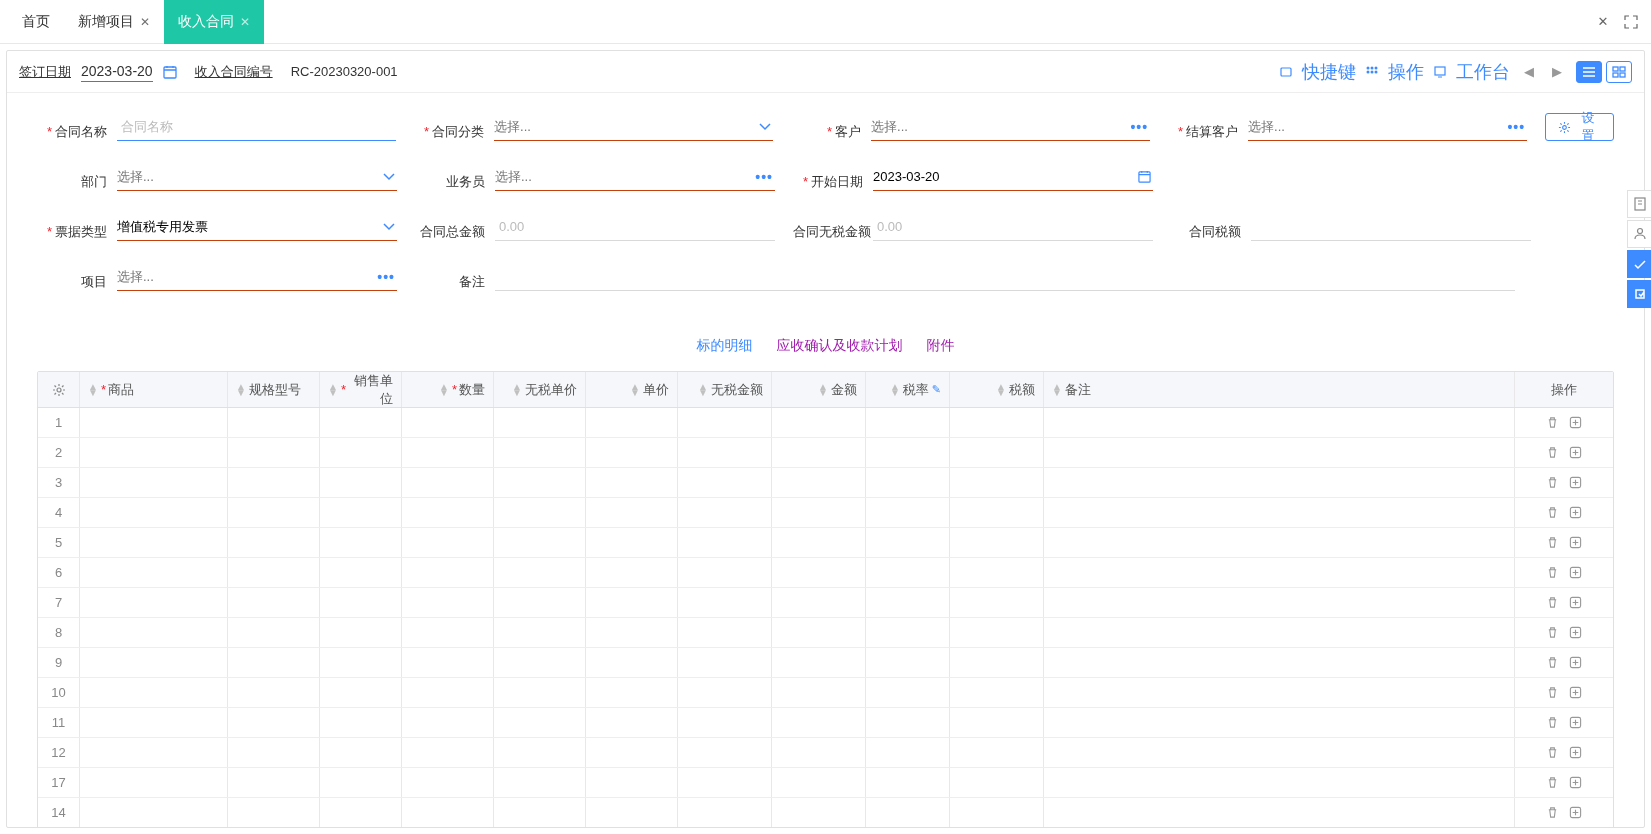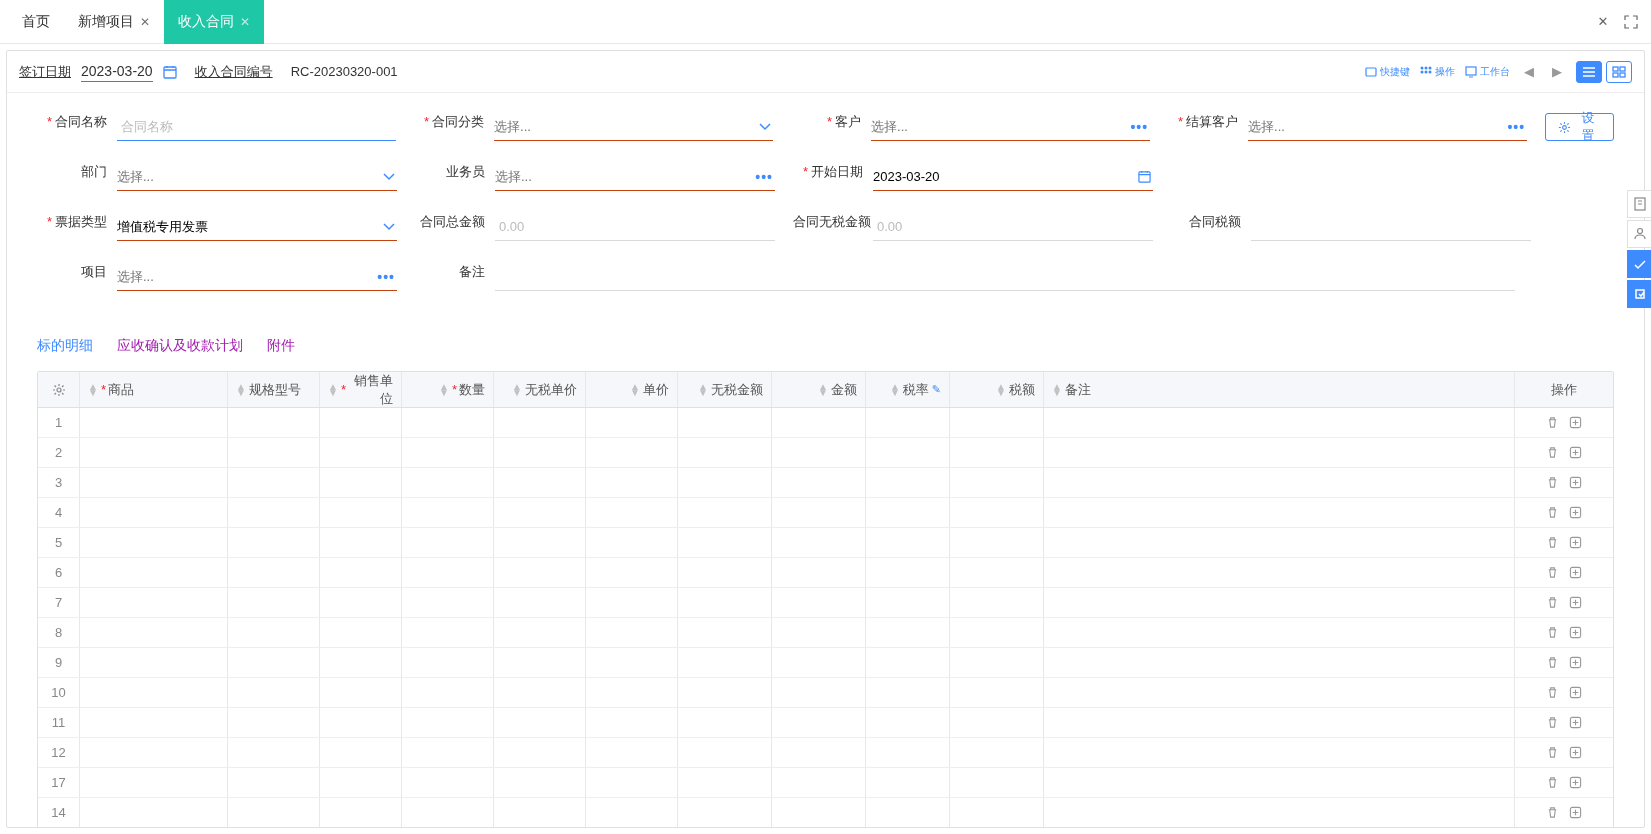--- a/index.html
+++ b/index.html
@@ -18,44 +18,44 @@
 .main-wrap { flex: 1; padding: 6px; overflow: hidden; }
 .main-card { border: 1px solid #e0e0e0; border-radius: 2px; height: 100%; display: flex; flex-direction: column; overflow: hidden; }
 
 
 .toolbar { height: 42px; display: flex; align-items: center; padding: 0 12px; gap: 10px; border-bottom: 1px solid #eee; }
 .toolbar .label { font-size: 13px; color: #333; text-decoration: underline; }
 .toolbar .date-val { font-size: 14px; color: #333; border-bottom: 1px solid #1e88e5; padding: 2px 0; }
 .toolbar .cal-icon { color: #3d8bff; cursor: pointer; }
 .toolbar .contract-no { font-size: 13px; color: #333; margin-left: 8px; }
 .toolbar-right { margin-left: auto; display: flex; align-items: center; gap: 10px; }
-.toolbar-right .link { color: #3d8bff; cursor: pointer; font-size: 10px; display: flex; align-items: center; gap: 3px; }
+.toolbar-right .link { color: #3d8bff; cursor: pointer; font-size: 18px; display: flex; align-items: center; gap: 10px; }
 .toolbar-right .nav-arrow { width: 18px; height: 18px; display:flex; align-items:center; justify-content:center; color:#999; cursor:pointer; }
 .view-toggle { display: flex; gap: 4px; }
 .view-btn { width: 26px; height: 22px; border: 1px solid #3d8bff; border-radius: 3px; display: flex; align-items: center; justify-content: center; cursor: pointer; color: #3d8bff; }
 .view-btn.active { background: #3d8bff; color: #fff; }
 
 
 .form-area { padding: 20px 30px 10px; }
 .form-row { display: flex; gap: 0; margin-bottom: 22px; }
-.form-item { display: flex; align-items: flex-start; width: 360px; margin-right: 18px; }
+.form-item { display: flex; align-items: flex-end; width: 360px; margin-right: 18px; }
 .form-item .flabel { width: 80px; text-align: right; font-size: 13px; color: #333; padding-right: 10px; white-space: nowrap; }
 .form-item .flabel .req { color: #f5222d; margin-right: 3px; }
 .form-item .finput { flex: 1; height: 28px; border: none; border-bottom: 1px solid #d9d9d9; font-size: 13px; padding: 0 4px; outline: none; background: transparent; color: #333; position: relative; }
 .form-item .finput::placeholder { color: #bbb; }
 .form-item .finput.highlight { border-bottom-color: #3d8bff; }
 .form-item .select-wrap { flex: 1; position: relative; display: flex; align-items: center; border-bottom: 1px solid #c2410c; height: 28px; }
 .form-item .select-wrap input { border: none; outline: none; width: 100%; font-size: 13px; background: transparent; }
 .form-item .select-wrap .suffix { position: absolute; right: 2px; color: #3d8bff; cursor: pointer; font-size: 14px; }
 .form-item .select-wrap .suffix.dots { color: #3d8bff; font-weight: bold; letter-spacing: 1px; }
 
 .settings-btn { margin-left: auto; height: 28px; padding: 0 12px; border: 1px solid #3d8bff; color: #3d8bff; background: #fff; border-radius: 3px; cursor: pointer; display: flex; align-items: center; gap: 4px; font-size: 13px; }
 
 
-.detail-tabs { display: flex; gap: 24px; padding: 0 30px; border-bottom: none; margin-top: 6px; }
+.detail-tabs { display: flex; gap: 24px; padding: 0 30px; border-bottom: none; margin-top: 6px; justify-content: center; }
 .detail-tab { padding: 8px 0; cursor: pointer; font-size: 14px; color: #a21caf; }
 .detail-tab.active { color: #3d8bff; font-weight: 500; }
 
 
 .table-wrap { flex: 1; padding: 8px 30px 0; overflow: hidden; position: relative; }
 .grid { border: 1px solid #e0e0e0; border-radius: 2px; }
 .grid-header { display: flex; background: #f5f7fa; height: 36px; border-bottom: 1px solid #e0e0e0; }
 .grid-header .cell, .grid-row .cell { border-right: 1px solid #e8e8e8; display: flex; align-items: center; padding: 0 8px; font-size: 13px; }
 .grid-header .cell:last-child, .grid-row .cell:last-child { border-right: none; }
 .grid-header .cell { color: #555; position: relative; }

